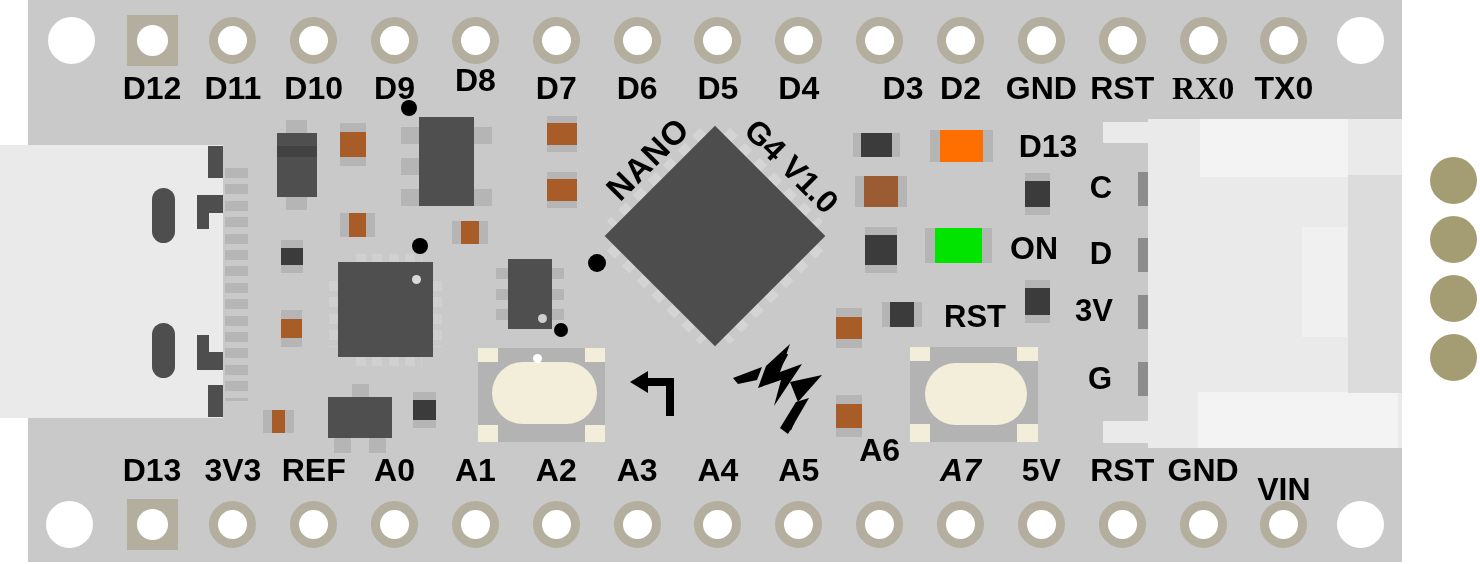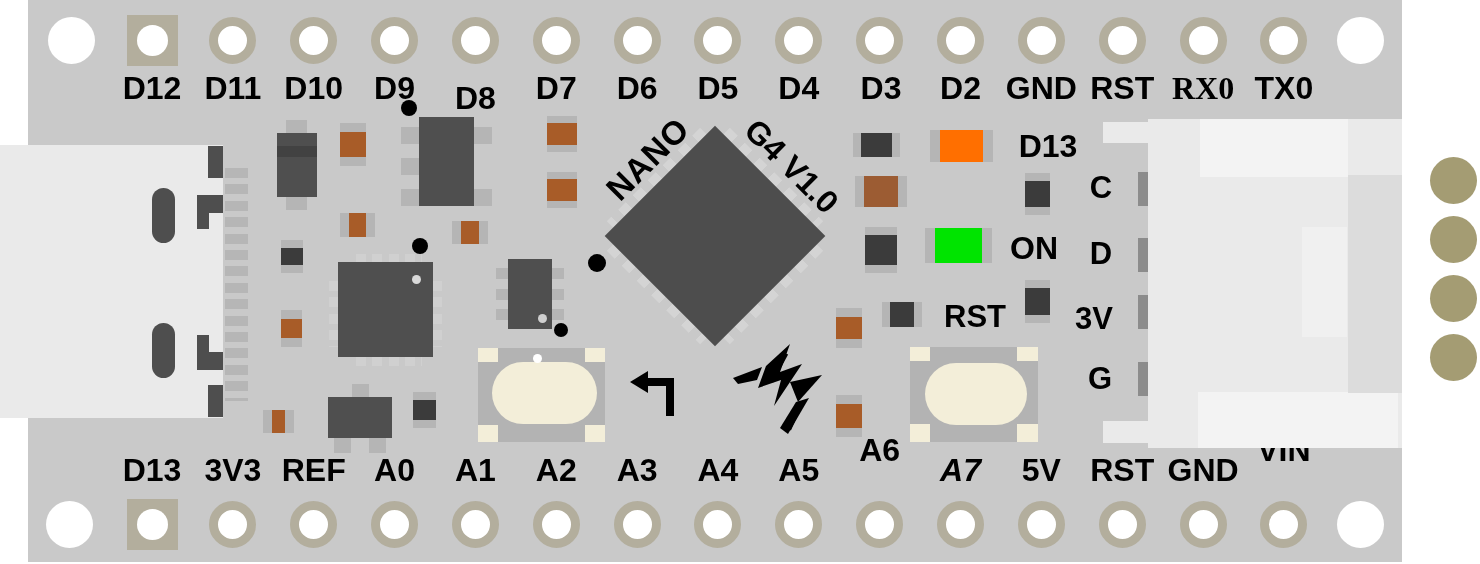--- a/index.html
+++ b/index.html
@@ -71,31 +71,31 @@
   <div>
       <div class="pin pin-square" style="left: 126.5px; top: 14.5px;"></div>
       <div class="pin-label" style="left: 87px; top: 70px;">D12</div>
       <div class="pin" style="left: 209.35px; top: 16.5px;"></div>
       <div class="pin-label" style="left: 167.85px; top: 70px;">D11</div>
       <div class="pin" style="left: 290.2px; top: 16.5px;"></div>
       <div class="pin-label" style="left: 248.7px; top: 70px;">D10</div>
       <div class="pin" style="left: 371.05px; top: 16.5px;"></div>
       <div class="pin-label" style="left: 329.55px; top: 70px;">D9</div>
       <div class="pin" style="left: 451.9px; top: 16.5px;"></div>
-      <div class="pin-label" style="left: 410.4px; top: 80px;">D8</div>
+      <div class="pin-label" style="left: 410.4px; top: 62px;">D8</div>
       <div class="pin" style="left: 532.75px; top: 16.5px;"></div>
       <div class="pin-label" style="left: 491.25px; top: 70px;">D7</div>
       <div class="pin" style="left: 613.6px; top: 16.5px;"></div>
       <div class="pin-label" style="left: 572.1px; top: 70px;">D6</div>
       <div class="pin" style="left: 694.45px; top: 16.5px;"></div>
       <div class="pin-label" style="left: 652.95px; top: 70px;">D5</div>
       <div class="pin" style="left: 775.3px; top: 16.5px;"></div>
       <div class="pin-label" style="left: 733.8px; top: 70px;">D4</div>
       <div class="pin" style="left: 856.15px; top: 16.5px;"></div>
-      <div class="pin-label" style="left: 816px; top: 70px;">D3</div>
+      <div class="pin-label" style="left: 838px; top: 70px;">D3</div>
       <div class="pin" style="left: 937px; top: 16.5px;"></div>
       <div class="pin-label" style="left: 895.5px; top: 70px;">D2</div>
       <div class="pin" style="left: 1017.85px; top: 16.5px;"></div>
       <div class="pin-label" style="left: 976.35px; top: 70px;">GND</div>
       <div class="pin" style="left: 1098.7px; top: 16.5px;"></div>
       <div class="pin-label" style="left: 1057.2px; top: 70px;">RST</div>
       <div class="pin" style="left: 1179.55px; top: 16.5px;"></div>
       <div class="pin-label" style="left: 1138.05px; top: 70px; font-family: Liberation Serif, serif;">RX0</div>
       <div class="pin" style="left: 1260.4px; top: 16.5px;"></div>
       <div class="pin-label" style="left: 1218.9px; top: 70px;">TX0</div>
@@ -123,21 +123,21 @@
       <div class="pin-label" style="left: 814.65px; top: 432px;">A6</div>
       <div class="pin" style="left: 937px; top: 500.5px;"></div>
       <div class="pin-label" style="left: 895.5px; top: 452px; font-style: italic;">A7</div>
       <div class="pin" style="left: 1017.85px; top: 500.5px;"></div>
       <div class="pin-label" style="left: 976.35px; top: 452px;">5V</div>
       <div class="pin" style="left: 1098.7px; top: 500.5px;"></div>
       <div class="pin-label" style="left: 1057.2px; top: 452px;">RST</div>
       <div class="pin" style="left: 1179.55px; top: 500.5px;"></div>
       <div class="pin-label" style="left: 1138.05px; top: 452px;">GND</div>
       <div class="pin" style="left: 1260.4px; top: 500.5px;"></div>
-      <div class="pin-label" style="left: 1218.9px; top: 432px;">VIN</div>
+      <div class="pin-label" style="left: 1218.9px; top: 471px;">VIN</div>
     </div>
 
   <div class="usb-body">
     <div class="usb-part" style="left:208px;top:1px;width:15px;height:32px;"></div>
     <div class="usb-part" style="left:208px;top:240px;width:15px;height:32px;"></div>
     <div class="usb-part" style="left:152px;top:43px;width:23px;height:55px;border-radius:12px;"></div>
     <div class="usb-part" style="left:152px;top:178px;width:23px;height:55px;border-radius:12px;"></div>
     <div class="usb-part" style="left:197px;top:50px;width:26px;height:18px;"></div>
     <div class="usb-part" style="left:197px;top:50px;width:12px;height:34px;"></div>
     <div class="usb-part" style="left:197px;top:190px;width:12px;height:35px;"></div>
@@ -248,21 +248,21 @@
   <div class="conn" style="left:1148px;top:119px;width:254px;height:329px;"></div>
   <div class="conn" style="left:1103px;top:122px;width:46px;height:21px;"></div>
   <div class="conn" style="left:1103px;top:421px;width:46px;height:22px;"></div>
   <div class="abs" style="left:1200px;top:119px;width:148px;height:58px;background:#f3f3f3;"></div>
   <div class="abs" style="left:1198px;top:392px;width:200px;height:56px;background:#f3f3f3;"></div>
   <div class="abs" style="left:1348px;top:175px;width:54px;height:218px;background:#dcdcdc;"></div>
   <div class="abs" style="left:1302px;top:227px;width:45px;height:110px;background:#f0f0f0;"></div>
 
   <div class="silk" style="left:1056px;top:170px;width:90px;font-size:31px;">C</div>
   <div class="silk" style="left:1056px;top:236px;width:90px;font-size:31px;">D</div>
-  <div class="silk" style="left:1049px;top:293px;width:90px;font-size:31px;margin-top:8px;">3V</div>
+  <div class="silk" style="left:1049px;top:293px;width:90px;font-size:31px;">3V</div>
   <div class="silk" style="left:1055px;top:361px;width:90px;font-size:31px;">G</div>
   <div class="sidebar-pin" style="left:1138px;top:172px;height:34px;"></div>
   <div class="sidebar-pin" style="left:1138px;top:238px;height:34px;"></div>
   <div class="sidebar-pin" style="left:1138px;top:295px;height:34px;"></div>
   <div class="sidebar-pin" style="left:1138px;top:362px;height:34px;"></div>
 
   <div class="gold" style="left:1429.5px;top:156.5px;"></div>
   <div class="gold" style="left:1429.5px;top:215.5px;"></div>
   <div class="gold" style="left:1429.5px;top:274.5px;"></div>
   <div class="gold" style="left:1429.5px;top:333.5px;"></div>

